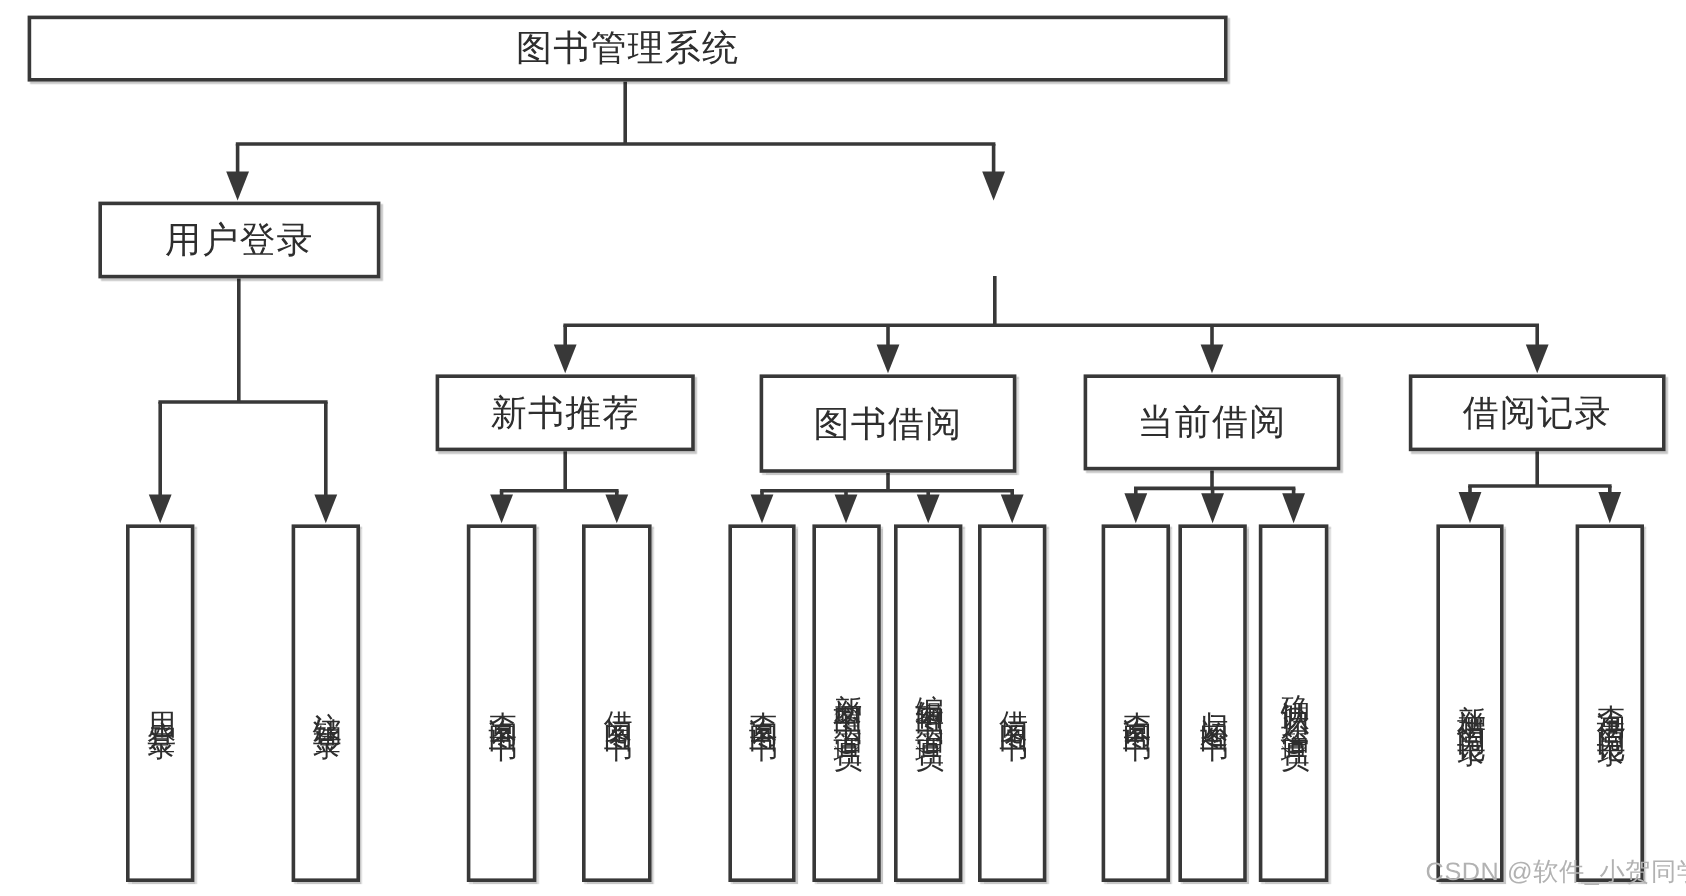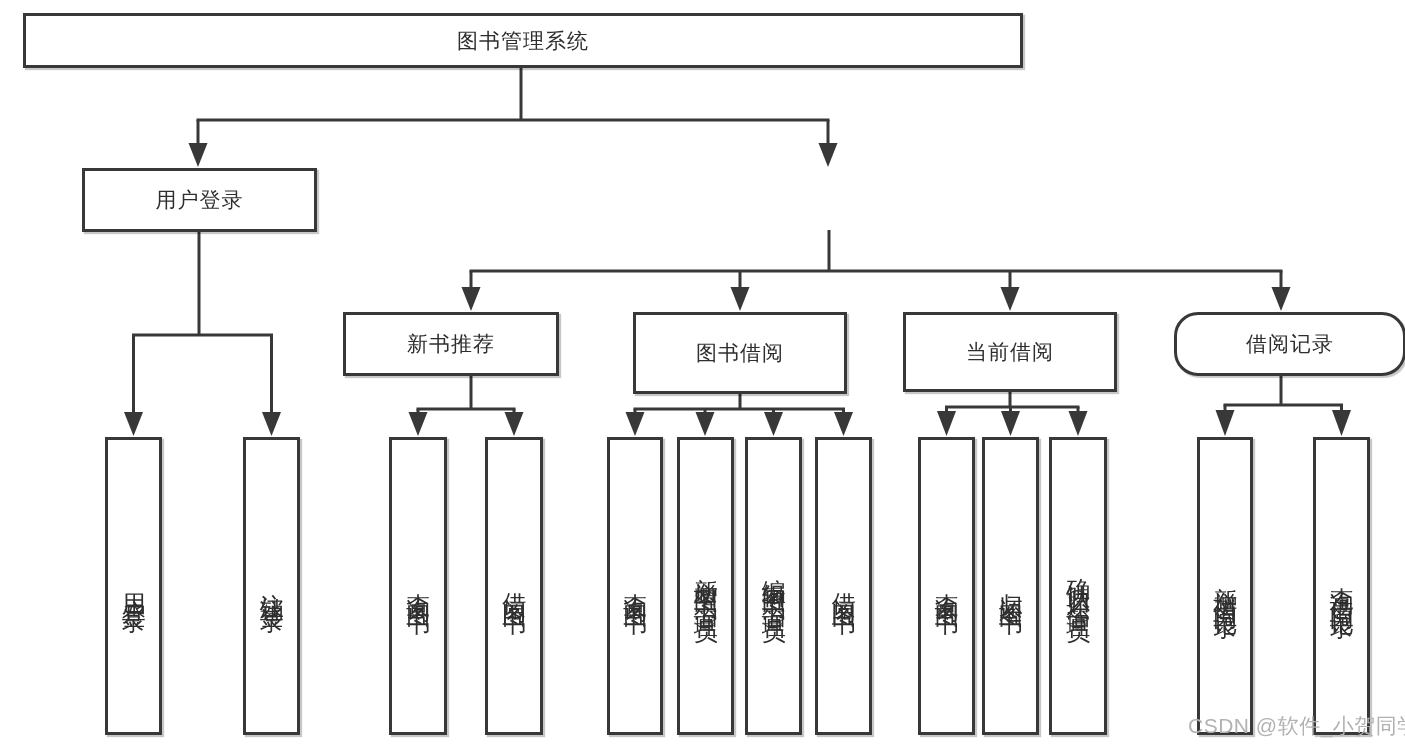--- a/index.html
+++ b/index.html
@@ -37,21 +37,21 @@
     box-sizing: border-box;
     background: #ffffff;
     border: 3px solid #383838;
     display: flex;
     align-items: center;
     justify-content: center;
     box-shadow: 2px 2px 1px rgba(0,0,0,0.22);
     z-index: 2;
   }
   .hlabel {
-    font-size: 21px;
+    font-size: 30px;
     letter-spacing: 1px;
     white-space: nowrap;
   }
   .leaf {
     top: 437px;
     height: 298px;
   }
   .vtext {
     writing-mode: vertical-rl;
     text-orientation: mixed;
@@ -149,24 +149,24 @@
       <path d="M1215.5,410 L1234.5,410 L1225,436 Z"></path>
       <line x1="1341.5" y1="405" x2="1341.5" y2="414"></line>
       <path d="M1332,410 L1351,410 L1341.5,436 Z"></path>
     </g>
   </svg>
 
   <div class="box hlabel" style="left:23px; top:13px; width:1000px; height:55px;">图书管理系统</div>
 
   <div class="box hlabel" style="left:82px; top:168px; width:235px; height:64px;">用户登录</div>
 
-  <div class="box hlabel" style="left:343px; top:312px; width:216px; height:64px;">新书推荐</div>
+  <div class="box hlabel" style="left:363px; top:312px; width:216px; height:64px;">新书推荐</div>
   <div class="box hlabel" style="left:633px; top:312px; width:214px; height:82px;">图书借阅</div>
   <div class="box hlabel" style="left:903px; top:312px; width:214px; height:80px;">当前借阅</div>
-  <div class="box hlabel" style="left:1174px; top:312px; width:232px; height:64px;border-radius:24px;">借阅记录</div>
+  <div class="box hlabel" style="left:1174px; top:312px; width:214px; height:64px;">借阅记录</div>
 
   <div class="box leaf" style="left:105px; width:57px;">
     <span class="vtext">用户登录</span>
   </div>
   <div class="box leaf" style="left:243px; width:57px;">
     <span class="vtext">注销登录</span>
   </div>
 
   <div class="box leaf" style="left:389px; width:58px;">
     <span class="vtext">查询图书</span>

